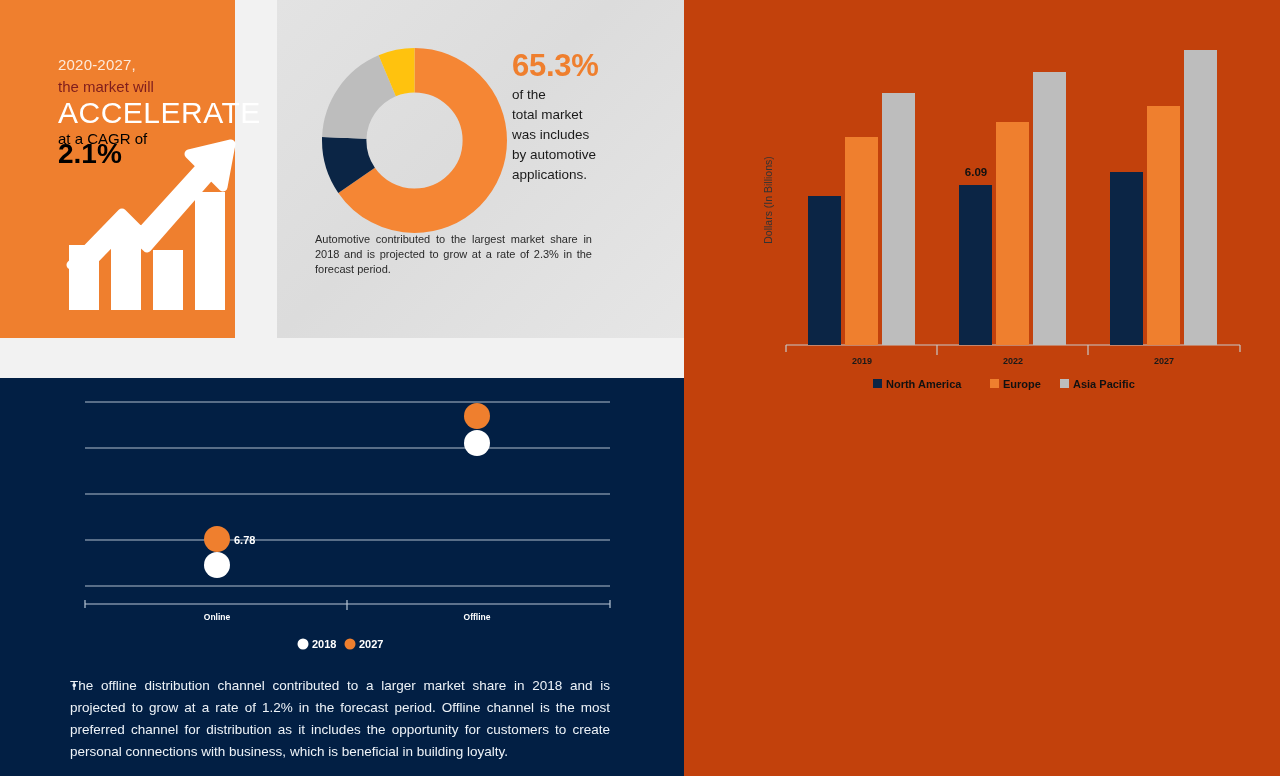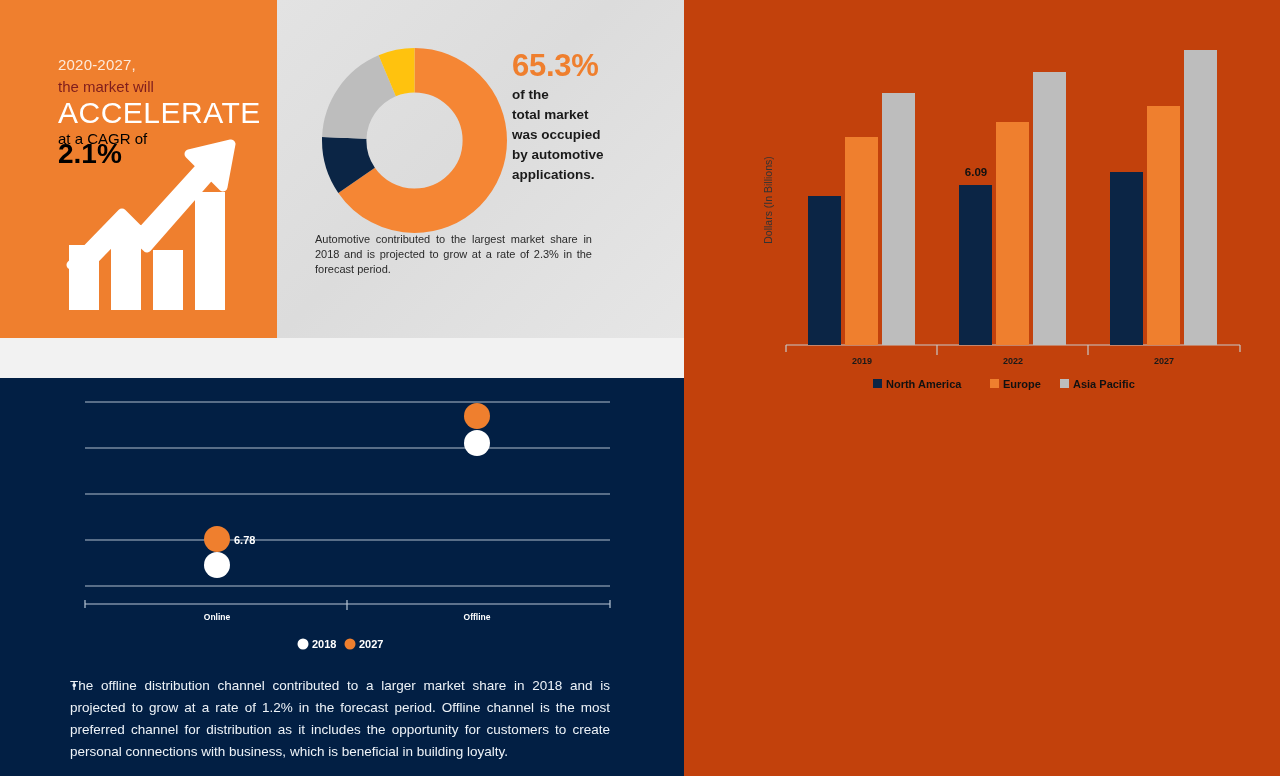--- a/index.html
+++ b/index.html
@@ -6,39 +6,39 @@
   body{
     width:1280px;height:776px;
     font-family:"Liberation Sans", sans-serif;
     background:#f2f2f2;
     overflow:hidden;
   }
   #page{position:relative;width:1280px;height:776px;}
 
   
   #panel-cagr{
-    position:absolute;left:0;top:0;width:277px;height:338px;
+    position:absolute;left:0;top:0;width:235px;height:338px;
     background:#ef7f2e;
   }
   .cagr-line1{position:absolute;left:58px;top:56px;font-size:15px;color:#fdeadb;letter-spacing:.2px;}
   .cagr-line2{position:absolute;left:58px;top:78px;font-size:15px;color:#7f1d1d;}
   .cagr-accel{position:absolute;left:58px;top:96px;font-size:30px;font-weight:normal;color:#ffffff;letter-spacing:.5px;}
   .cagr-line3{position:absolute;left:58px;top:130px;font-size:15px;color:#000000;}
   .cagr-value{position:absolute;left:58px;top:138px;font-size:28px;font-weight:bold;color:#000000;}
   #growth-graphic{position:absolute;left:55px;top:130px;width:190px;height:180px;}
 
   
   #panel-donut{
     position:absolute;left:277px;top:0;width:407px;height:338px;
     background:linear-gradient(135deg,#e3e3e3 0%,#dcdcdc 45%,#e6e6e6 100%);
   }
   #donut-wrap{position:absolute;left:45px;top:48px;width:185px;height:185px;}
   .donut-svg{display:block;}
   .pct-big{position:absolute;left:235px;top:48px;font-size:31px;font-weight:bold;color:#ef7f2e;letter-spacing:-.3px;}
-  .pct-desc{position:absolute;left:235px;top:85px;font-size:13.5px;font-weight:bold;color:#1a1a1a;line-height:20px;width:160px;}
+  .pct-desc{position:absolute;left:235px;top:85px;font-size:13.5px;font-weight:normal;color:#1a1a1a;line-height:20px;width:160px;}
   .donut-para{
     position:absolute;left:38px;top:232px;width:277px;
     font-size:11px;color:#2a2a2a;line-height:15px;text-align:justify;
   }
 
   
   #panel-dot{
     position:absolute;left:0;top:338px;width:684px;height:438px;
     background:#021f44;
     margin-top:40px;
@@ -103,21 +103,21 @@
           <circle cx="50" cy="50" r="38" fill="none" stroke="#bdbdbd" stroke-width="24" stroke-dasharray="42.98 195.78" stroke-dashoffset="-180.26"></circle>
           <circle cx="50" cy="50" r="38" fill="none" stroke="#ffc20e" stroke-width="24" stroke-dasharray="15.52 223.24" stroke-dashoffset="-223.24"></circle>
         </g>
       </svg>
     </div>
 
     <div class="pct-big">65.3%</div>
     <div class="pct-desc">
       <div>of the</div>
       <div>total market</div>
-      <div>was occupied</div>
+      <div>was includes</div>
       <div>by automotive</div>
       <div>applications.</div>
     </div>
 
     <div class="donut-para">Automotive contributed to the largest market share in 2018 and is projected to grow at a rate of 2.3% in the forecast period.</div>
   </div>
 
   <div id="panel-dot">
 
     <svg id="dotplot" viewBox="0 0 684 290">

